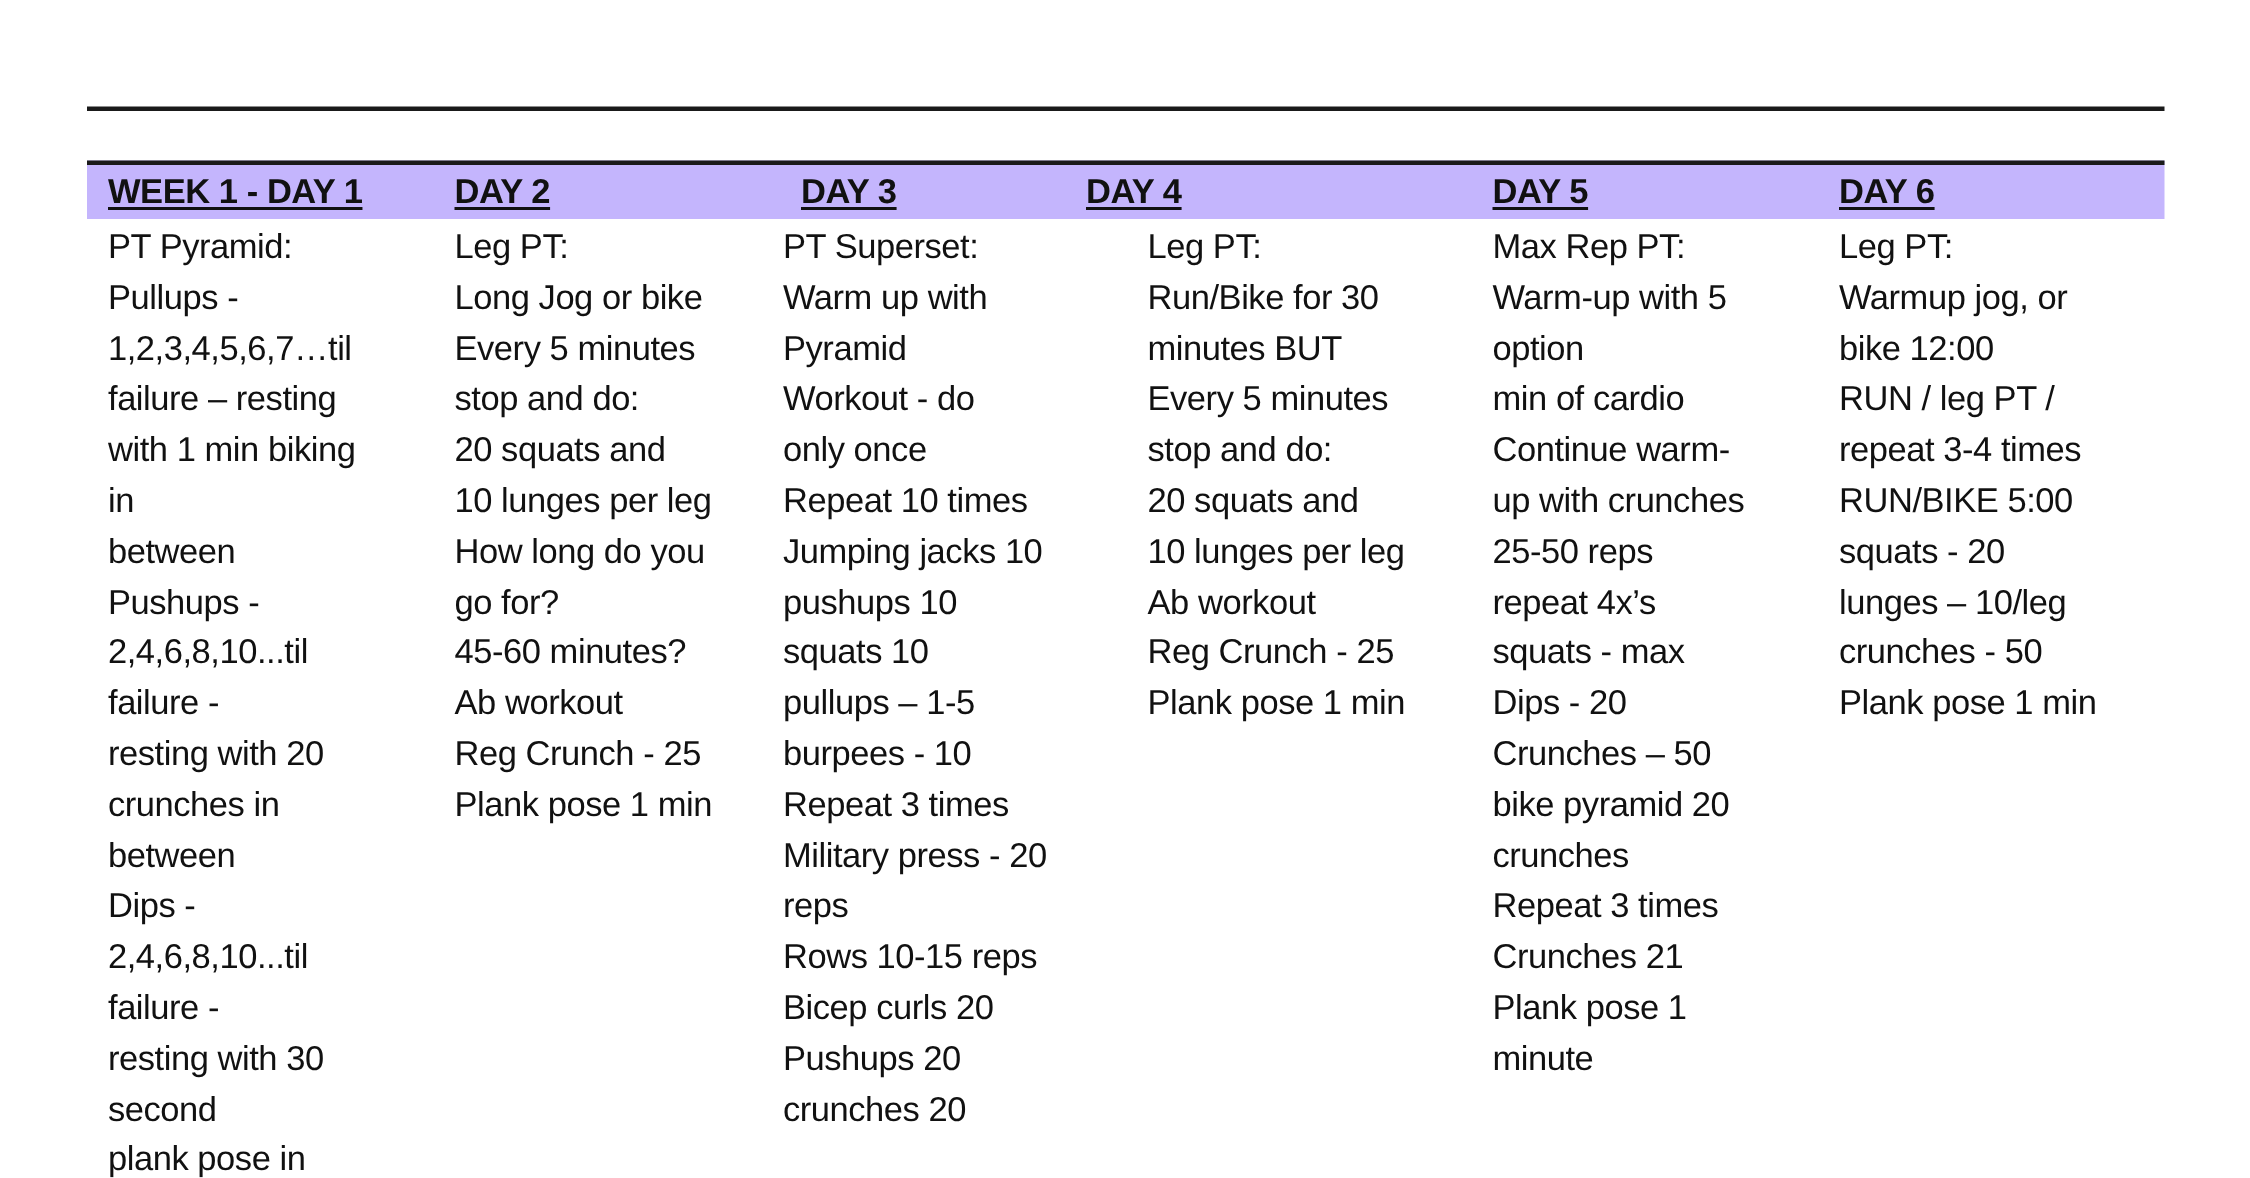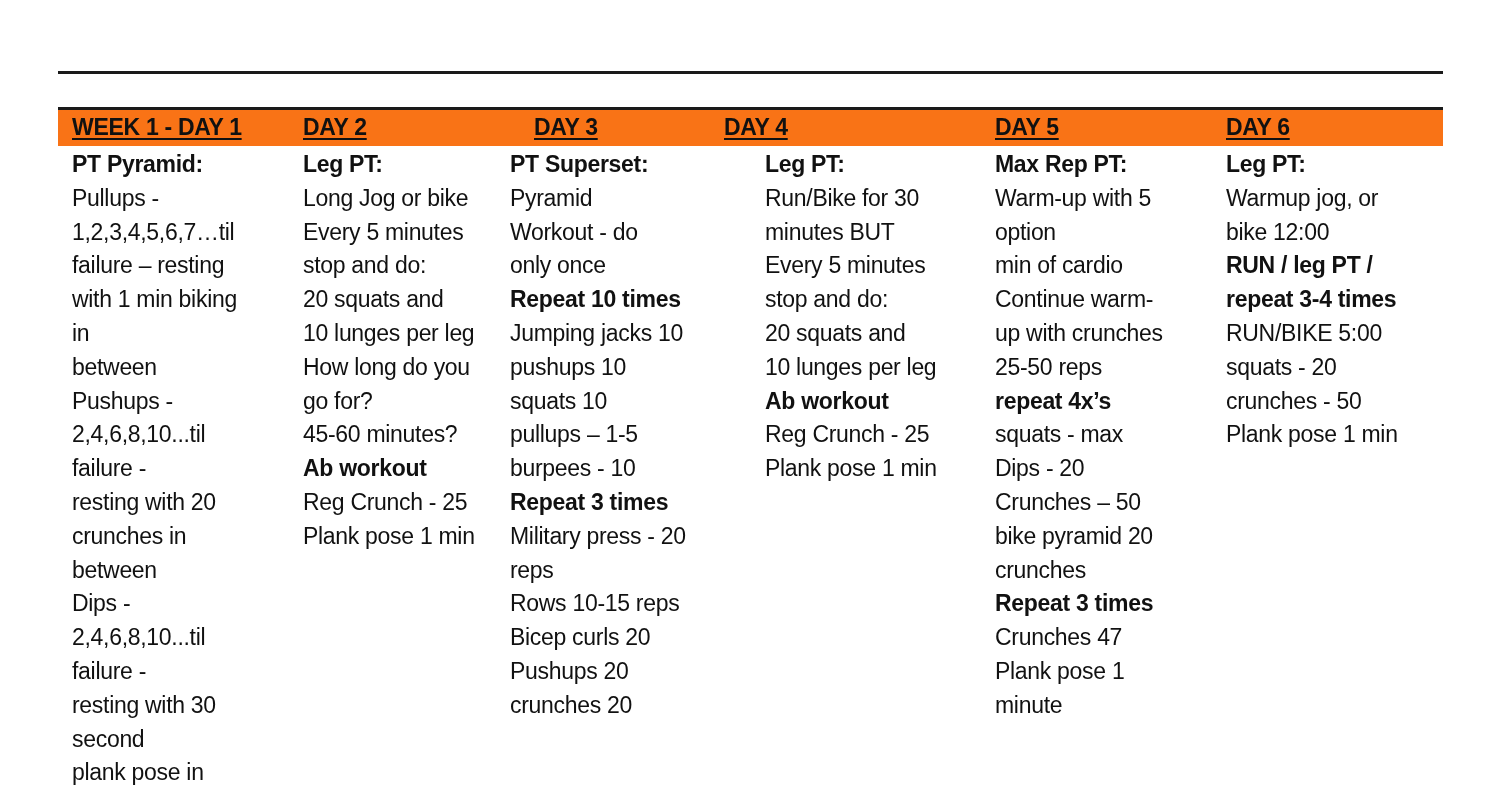--- a/index.html
+++ b/index.html
@@ -25,21 +25,21 @@
     }
     .schedule {
       position: absolute;
       left: 58px;
       top: 107px;
       width: 1385px;
     }
     .header-bar {
       position: relative;
       height: 36px;
-      background: #f97316;
+      background: #c4b5fd;
       border-top: 3px solid #1a1a1a;
     }
     .header-cell {
       position: absolute;
       top: 4px;
       font-size: 23px;
       font-weight: bold;
       text-decoration: underline;
       text-underline-offset: 3px;
       text-decoration-thickness: 2px;
@@ -57,21 +57,21 @@
     }
     .line {
       display: block;
       font-size: 23px;
       line-height: 33.8px;
       height: 33.8px;
       white-space: nowrap;
       letter-spacing: -0.3px;
     }
     .line.bold {
-      font-weight: bold;
+      font-weight: normal;
     }
   </style>
 </head>
 <body>
 
 <div class="top-rule"></div>
 
 <div class="schedule">
   <div class="header-bar">
     <span class="header-cell" style="left:14px">WEEK 1 - DAY 1</span>
@@ -111,22 +111,23 @@
         <span class="line">stop and do:</span>
         <span class="line">20 squats and</span>
         <span class="line">10 lunges per leg</span>
         <span class="line">How long do you</span>
         <span class="line">go for?</span>
         <span class="line">45-60 minutes?</span>
         <span class="line bold">Ab workout</span>
         <span class="line">Reg Crunch - 25</span>
         <span class="line">Plank pose 1 min</span>
       </div>
-    <div class="col" style="left:452px">
+    <div class="col" style="left:464px">
         <span class="line bold">PT Superset:</span>
+        <span class="line">Warm up with</span>
         <span class="line">Pyramid</span>
         <span class="line">Workout - do</span>
         <span class="line">only once</span>
         <span class="line bold">Repeat 10 times</span>
         <span class="line">Jumping jacks 10</span>
         <span class="line">pushups 10</span>
         <span class="line">squats 10</span>
         <span class="line">pullups – 1-5</span>
         <span class="line">burpees - 10</span>
         <span class="line bold">Repeat 3 times</span>
@@ -157,29 +158,30 @@
         <span class="line">Continue warm-</span>
         <span class="line">up with crunches</span>
         <span class="line">25-50 reps</span>
         <span class="line bold">repeat 4x’s</span>
         <span class="line">squats - max</span>
         <span class="line">Dips - 20</span>
         <span class="line">Crunches – 50</span>
         <span class="line">bike pyramid 20</span>
         <span class="line">crunches</span>
         <span class="line bold">Repeat 3 times</span>
-        <span class="line">Crunches 47</span>
+        <span class="line">Crunches 21</span>
         <span class="line">Plank pose 1</span>
         <span class="line">minute</span>
       </div>
     <div class="col" style="left:1168px">
         <span class="line bold">Leg PT:</span>
         <span class="line">Warmup jog, or</span>
         <span class="line">bike 12:00</span>
         <span class="line bold">RUN / leg PT /</span>
         <span class="line bold">repeat 3-4 times</span>
         <span class="line">RUN/BIKE 5:00</span>
         <span class="line">squats - 20</span>
+        <span class="line">lunges – 10/leg</span>
         <span class="line">crunches - 50</span>
         <span class="line">Plank pose 1 min</span>
       </div>
   </div>
 </div>
 
 </body></html>

